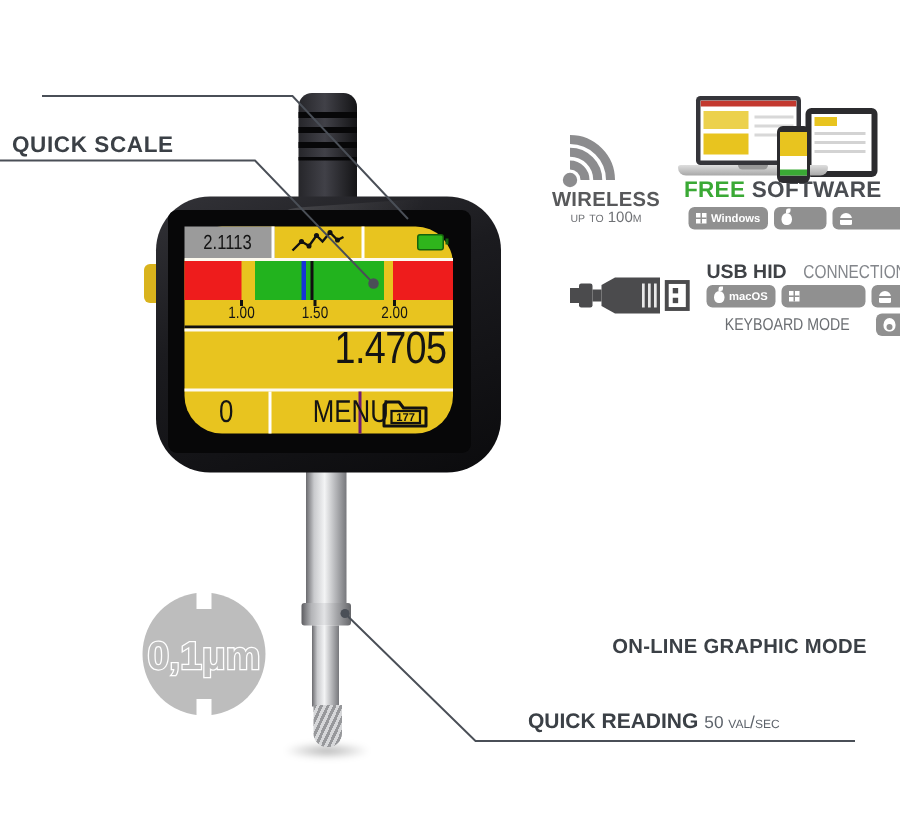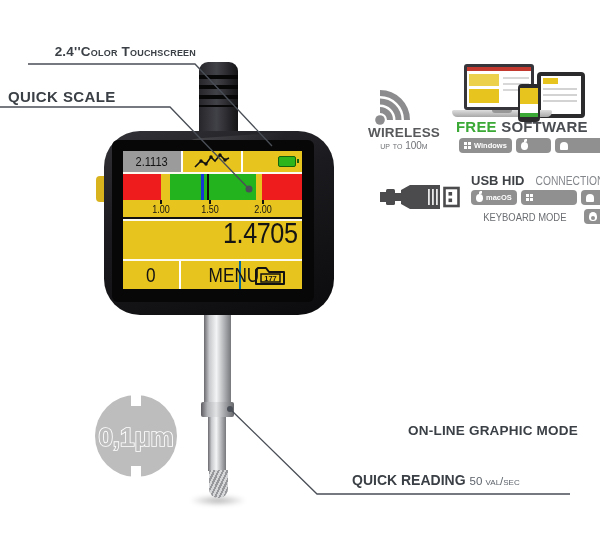--- a/index.html
+++ b/index.html
@@ -17,41 +17,41 @@
   .cap{left:199px;top:62px;width:39px;height:76px;border-radius:9px 9px 0 0;
        background:linear-gradient(90deg,#26262a,#414148 45%,#141416);z-index:2;}
   .cap-ribs{position:absolute;left:0;top:7px;width:100%;height:38px;
        background:repeating-linear-gradient(180deg,rgba(0,0,0,0) 0 6px,#070708 6px 10px);}
   .dev-body{left:104px;top:131px;width:230px;height:184px;border-radius:36px;z-index:3;
        background:linear-gradient(160deg,#323237 0%,#1b1b1f 40%,#0b0b0d 100%);}
   .dev-sheen{position:absolute;right:12px;top:4px;width:150px;height:58px;border-radius:30px;
        background:linear-gradient(115deg,rgba(255,255,255,.16),rgba(255,255,255,0) 65%);transform:rotate(-4deg);}
   .side-btn{left:96px;top:176px;width:13px;height:26px;border-radius:4px;background:#d9b31d;z-index:2;}
   .screen{left:112px;top:140px;width:202px;height:162px;background:#070708;border-radius:6px;z-index:4;}
-  .display{position:absolute;left:11px;top:11px;width:179px;height:138px;background:#e8c41f;color:#141414;}
+  .display{position:absolute;left:11px;top:11px;width:179px;height:138px;background:#e8c41f;color:#141414;border-radius:25px;}
   .row1{position:absolute;left:0;top:0;width:179px;height:21px;}
   .cell-gray{position:absolute;left:0;top:0;width:58px;height:21px;background:#9b9b9b;
        border-right:2px solid #fff;display:flex;align-items:center;justify-content:center;font-size:13.5px;}
   .cell-trend{position:absolute;left:60px;top:0;width:58px;height:21px;border-right:2px solid #fff;
        display:flex;align-items:center;justify-content:center;}
   .cell-batt{position:absolute;left:120px;top:0;width:59px;height:21px;display:flex;align-items:center;justify-content:flex-end;padding-right:6px;box-sizing:border-box;}
   .battery{width:16px;height:9px;background:#2fb51c;border:1.5px solid #15630d;border-radius:2px;position:relative;}
   .battery:after{content:'';position:absolute;right:-4px;top:1.5px;width:2.5px;height:4px;background:#15630d;}
   .hr-w{position:absolute;left:0;width:179px;height:2px;background:#fdfaef;}
   .bars{position:absolute;left:0;top:23px;width:179px;height:26px;}
   .seg{position:absolute;top:0;height:26px;}
   .ticksrow{position:absolute;left:0;top:49px;width:179px;height:19px;border-bottom:2px solid #101010;box-sizing:border-box;}
   .tickmark{position:absolute;top:0;width:2px;height:4px;background:#101010;transform:translateX(-50%);}
   .ticklabel{position:absolute;top:3px;font-size:11px;transform:translateX(-50%) scaleX(.82);white-space:nowrap;}
   .mainrow{position:absolute;left:0;top:70px;width:179px;height:23px;display:flex;align-items:center;justify-content:flex-end;}
   .reading{font-size:30px;letter-spacing:-.5px;transform:scaleX(.84);transform-origin:right center;padding-right:5px;}
   .row5{position:absolute;left:0;top:110px;width:179px;height:28px;display:flex;}
   .r5cell{height:28px;display:flex;align-items:center;justify-content:center;font-size:21px;box-sizing:border-box;}
   .c-zero{width:58px;border-right:2px solid #fff;}
-  .c-menu{width:60px;border-right:2px solid #0369a1;padding-left:48px;}
+  .c-menu{width:60px;border-right:2px solid #701a75;padding-left:48px;}
   .c-mem{width:59px;}
   
   .metal{background:linear-gradient(90deg,#6a6a6e 0%,#c9cacd 20%,#f3f4f5 46%,#b7b8bb 72%,#77787c 100%);}
   .stem{left:204px;top:313px;width:27px;height:90px;z-index:1;}
   .collar{left:201px;top:402px;width:33px;height:15px;border-radius:2px;z-index:1;
        background:linear-gradient(90deg,#5d5d61 0%,#b3b4b7 20%,#e2e3e5 46%,#a3a4a7 72%,#66676b 100%);}
   .rod{left:208px;top:417px;width:18px;height:54px;z-index:1;}
   .tip{left:209px;top:470px;width:19px;height:28px;border-radius:0 0 9px 9px;z-index:1;
        background:repeating-linear-gradient(115deg,#97989b 0 2px,#d6d7d9 2px 4px);}
   .shadow{left:189px;top:495px;width:58px;height:11px;border-radius:50%;
@@ -120,21 +120,20 @@
        display:flex;align-items:center;justify-content:center;font-weight:bold;font-size:11px;}
   .gcount{position:absolute;right:13px;bottom:8px;font-weight:bold;font-size:12px;color:#1a1a1a;}
   .gcaption{left:408px;top:423px;width:170px;text-align:center;font-size:13.5px;font-weight:bold;color:#3b4046;letter-spacing:.2px;}
   .callouts{left:0;top:0;z-index:50;pointer-events:none;}
 </style>
 </head>
 <body>
 
 <div class="canvas">
 
-  <div class="abs callout-label lbl-touch">2.4''Color Touchscreen</div>
   <div class="abs callout-label lbl-analog">QUICK SCALE</div>
   <div class="abs callout-label lbl-quick"><span>QUICK READING</span><span class="rate">50 val/sec</span></div>
 
   <div class="abs cap">
       <div class="cap-ribs"></div>
     </div>
   <div class="abs side-btn"></div>
   <div class="abs dev-body">
       <div class="dev-sheen"></div>
     </div>

